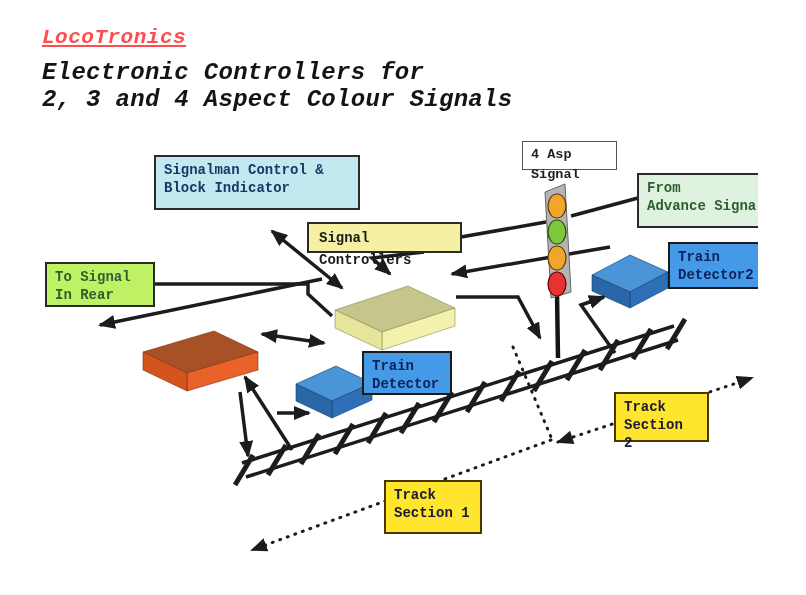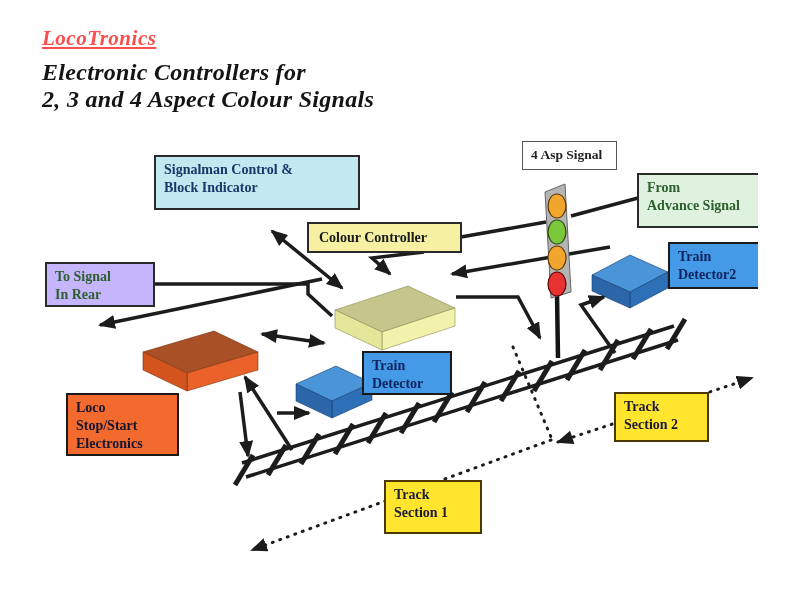--- a/index.html
+++ b/index.html
@@ -1,21 +1,21 @@
 <!DOCTYPE html>
 <html><head>
 <meta charset="utf-8">
 <style>
   html,body{margin:0;padding:0;background:#ffffff;}
   #canvas{
     position:relative;
     width:758px;height:595px;
     background:#ffffff;
     overflow:hidden;
-    font-family:Liberation Serif, serif;
+    font-family:Liberation Mono, monospace;
   }
   #diagram-svg{position:absolute;left:0;top:0;}
   .brand{
     position:absolute;left:42px;top:26px;
     font-size:21px;font-weight:bold;font-style:italic;
     color:#ff4d4d;text-decoration:underline;
     letter-spacing:0.5px;
   }
   .subtitle{
     position:absolute;left:42px;top:59px;
@@ -36,21 +36,21 @@
   .lbl-advance{left:637px;top:145px;width:155px;height:55px;
     background:#dff2df;border:2px solid #2a2a2a;color:#2d5e2d;margin-top:28px;}
   .lbl-signalman{left:154px;top:155px;width:206px;height:55px;
     background:#c2e8f0;border:2px solid #2a2a2a;color:#1c3668;}
   .lbl-controller{left:307px;top:222px;width:155px;height:31px;
     background:#f6f0a2;border:2px solid #2a2a2a;color:#1a1a1a;
     line-height:22px;padding:3px 0 0 10px;}
   .lbl-td2{left:668px;top:242px;width:101px;height:47px;
     background:#449ae6;border:2px solid #1a1a1a;color:#0e2460;}
   .lbl-rear{left:45px;top:262px;width:110px;height:45px;
-    background:#c4b5fd;border:2px solid #2a2a2a;color:#2d5e2d;}
+    background:#bef264;border:2px solid #2a2a2a;color:#2d5e2d;}
   .lbl-loco{left:66px;top:393px;width:113px;height:63px;
     background:#f26a2e;border:2px solid #1a1a1a;color:#151530;}
   .lbl-td1{left:362px;top:351px;width:90px;height:44px;
     background:#449ae6;border:2px solid #1a1a1a;color:#0e2460;}
   .lbl-ts2{left:614px;top:392px;width:95px;height:50px;
     background:#ffe52e;border:2px solid #4a3800;color:#1a1a33;}
   .lbl-ts1{left:384px;top:480px;width:98px;height:54px;
     background:#ffe52e;border:2px solid #4a3800;color:#1a1a33;}
 </style>
 </head>
@@ -146,28 +146,25 @@
 
   <div class="brand">LocoTronics</div>
   <div class="subtitle">Electronic Controllers for
 2, 3 and 4  Aspect Colour Signals</div>
 
   <div class="lbl lbl-asp">4 Asp Signal</div>
   <div class="lbl lbl-advance">From
 Advance Signal</div>
   <div class="lbl lbl-signalman">Signalman Control &amp;
 Block Indicator</div>
-  <div class="lbl lbl-controller">Colour Controller</div>
+  <div class="lbl lbl-controller">Signal Controllers</div>
   <div class="lbl lbl-td2">Train
 Detector2</div>
   <div class="lbl lbl-rear">To Signal
 In Rear</div>
-  <div class="lbl lbl-loco">Loco
-Stop/Start
-Electronics</div>
   <div class="lbl lbl-td1">Train
 Detector</div>
   <div class="lbl lbl-ts2">Track
 Section 2</div>
   <div class="lbl lbl-ts1">Track
 Section 1</div>
 
 </div>
 
 </body></html>

